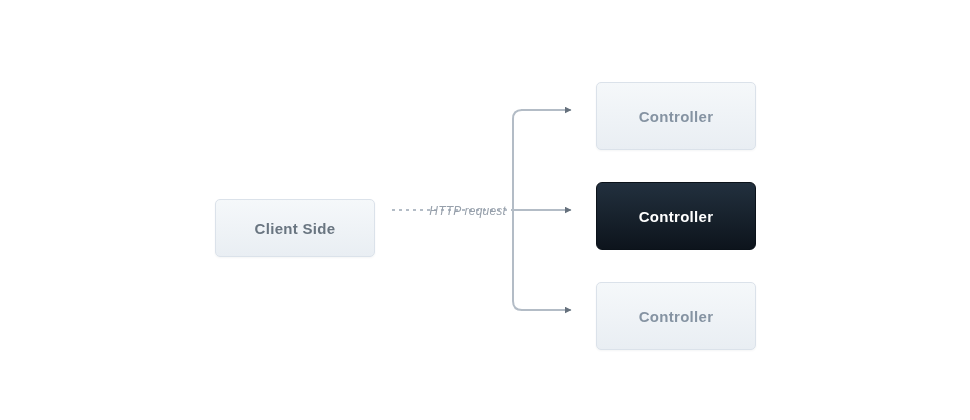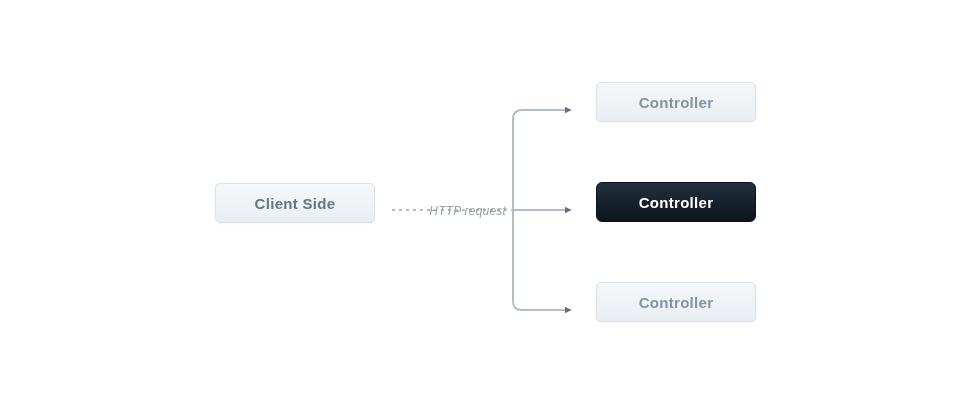--- a/index.html
+++ b/index.html
@@ -30,21 +30,21 @@
     stroke-width: 2;
     stroke-dasharray: 3 4;
     fill: none;
   }
   .arrowhead {
     fill: var(--arrowhead, #65707c);
   }
   .box {
     position: absolute;
     width: 160px;
-    height: 40px;
+    height: 68px;
     border-radius: 5px;
     display: flex;
     align-items: center;
     justify-content: center;
     font-size: 15px;
     font-weight: 600;
     letter-spacing: 0.3px;
     box-sizing: border-box;
   }
   .box.light {
@@ -54,22 +54,22 @@
     box-shadow: 0 1px 2px rgba(30, 50, 70, 0.05);
   }
   .box.dark {
     background: linear-gradient(180deg, var(--dark-box-top, #22303e), var(--dark-box-bottom, #0d141c));
     border: 1px solid #0b121a;
     border-radius: 6px;
     color: var(--dark-text, #ffffff);
   }
   .box.client {
     left: 215px;
-    top: 183px;
-    height: 40px;
+    top: 199px;
+    height: 58px;
     color: var(--client-text, #697580);
   }
   .controller-top    { left: 596px; top: 82px; }
   .controller-middle { left: 596px; top: 182px; }
   .controller-bottom { left: 596px; top: 282px; }
   .arrow-label {
     position: absolute;
     left: 396px;
     top: 204px;
     width: 110px;

